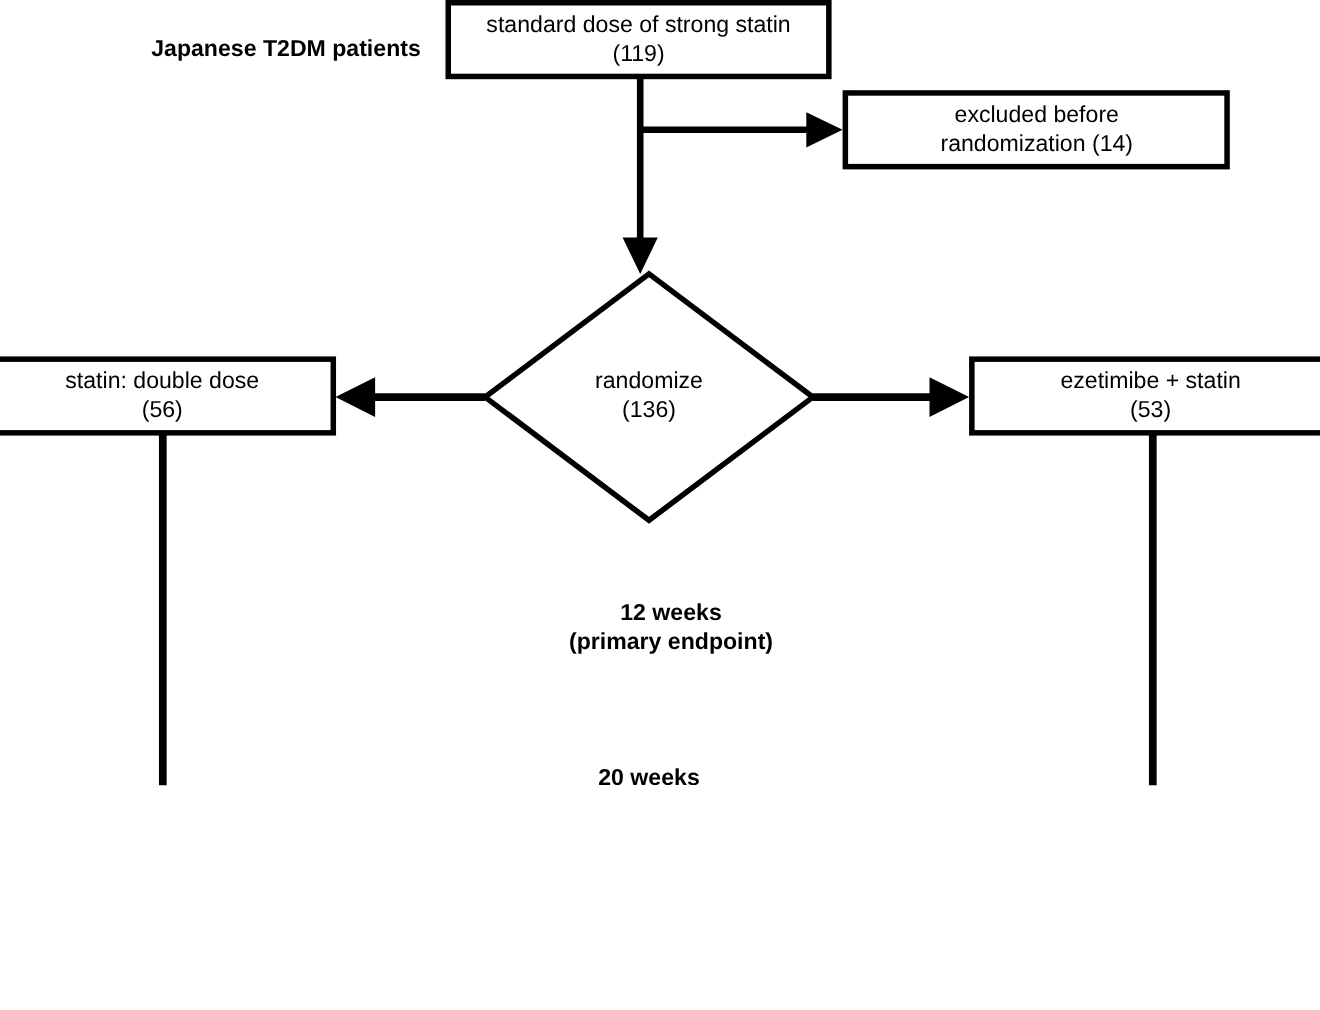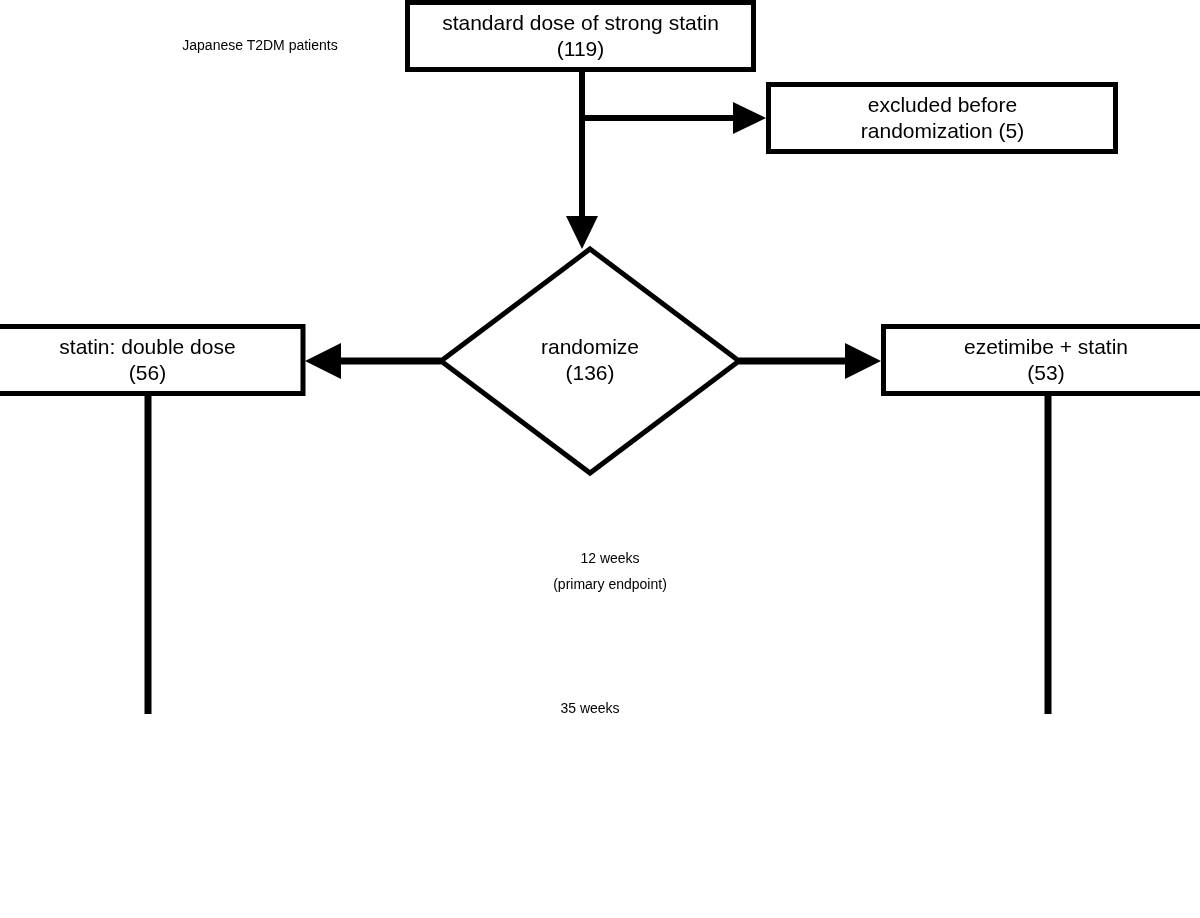--- a/index.html
+++ b/index.html
@@ -30,24 +30,25 @@
     text-align: center;
     font-size: 21px;
     line-height: 26px;
     color: #000000;
     white-space: pre-line;
     pointer-events: none;
   }
   .free-label {
     position: absolute;
     text-align: center;
-    font-size: 14px;
+    font-size: 21px;
     line-height: 26px;
     color: #000000;
     white-space: pre-line;
+    font-weight: bold;
   }
 </style>
 </head>
 <body>
 
 <div id="stage">
 
   <svg class="svg-layer" viewBox="0 0 1200 918" xmlns="http://www.w3.org/2000/svg">
 
     <rect x="407.5" y="2.5" width="346" height="67" fill="#ffffff" stroke="#000000" stroke-width="5"></rect>
@@ -89,33 +90,33 @@
       <line x1="1048" y1="393" x2="1048" y2="882" stroke="#000000" stroke-width="7"></line>
       <polygon points="1048,916 1028,878 1068,878" fill="#000000"></polygon>
     </g>
 
   </svg>
 
   <div class="node-label" style="left:407px; top:10px; width:347px;">standard dose of strong statin
 (119)</div>
 
   <div class="node-label" style="left:769px; top:92px; width:347px;">excluded before
-randomization (5)</div>
+randomization (14)</div>
 
   <div class="node-label" style="left:441px; top:334px; width:298px;">randomize
 (136)</div>
 
   <div class="node-label" style="left:-8px; top:334px; width:311px;">statin: double dose
 (56)</div>
 
   <div class="node-label" style="left:884px; top:334px; width:324px;">ezetimibe + statin
 (53)</div>
 
   <div class="free-label" style="left:115px; top:32px; width:290px;">Japanese T2DM patients</div>
 
   <div class="free-label" style="left:460px; top:545px; width:300px;">12 weeks
 (primary endpoint)</div>
 
-  <div class="free-label" style="left:440px; top:695px; width:300px;">35 weeks</div>
+  <div class="free-label" style="left:440px; top:695px; width:300px;">20 weeks</div>
 
   <div class="free-label" style="left:440px; top:880px; width:300px;">52 weeks</div>
 
 </div>
 
 </body></html>

